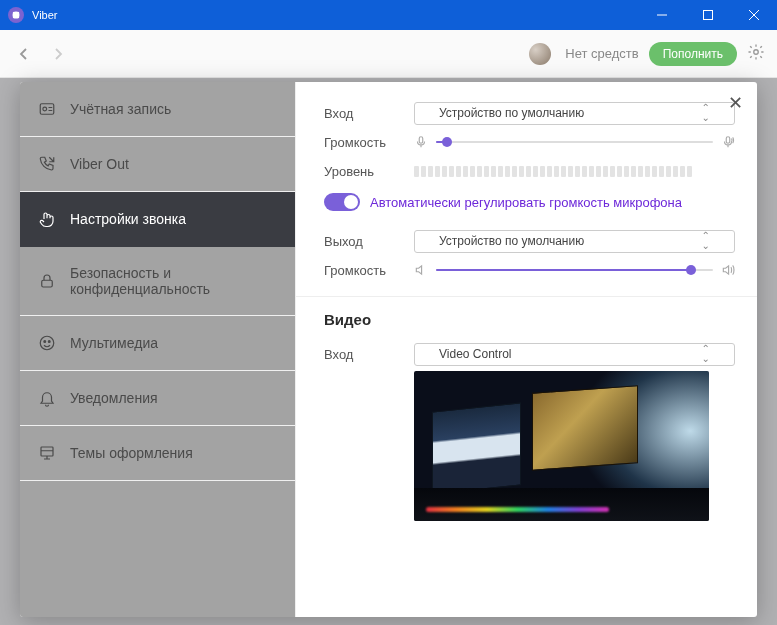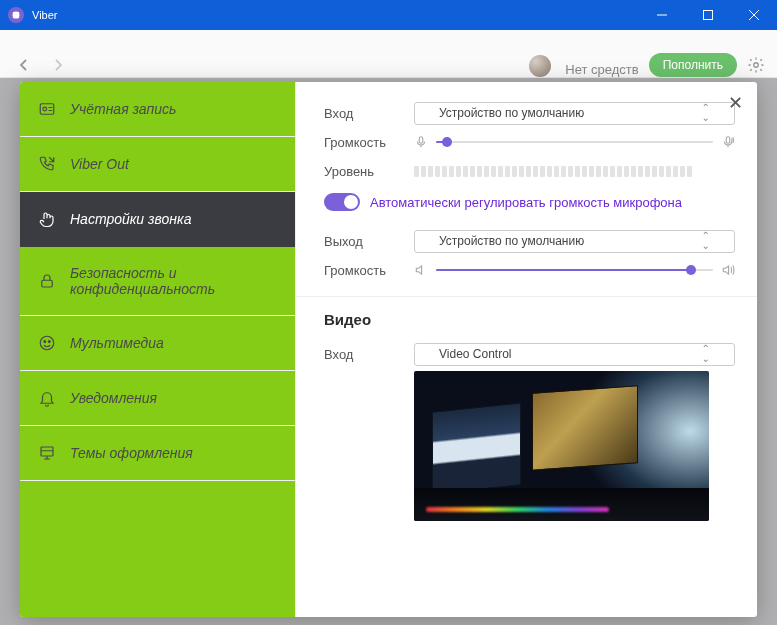--- a/index.html
+++ b/index.html
@@ -5,33 +5,33 @@
   * { box-sizing: border-box; margin: 0; padding: 0; }
   body { font-family: 'Segoe UI', Arial, sans-serif; font-size: 13px; background: #f0f0f0; width: 777px; height: 625px; overflow: hidden; }
   
   .titlebar { height: 30px; background: #0e5fd8; color: #fff; display: flex; align-items: center; padding: 0 0 0 8px; }
   .titlebar .app-icon { width: 16px; height: 16px; background: #7d63d0; border-radius: 50%; margin-right: 8px; display: flex; align-items: center; justify-content: center; }
   .titlebar .app-icon svg { width: 10px; height: 10px; fill: #fff; }
   .titlebar .title { flex: 1; font-size: 11px; }
   .win-controls { display: flex; }
   .win-btn { width: 46px; height: 30px; display: flex; align-items: center; justify-content: center; color: #fff; }
   
-  .header { height: 48px; background: #fafafa; border-bottom: 1px solid #e5e5e5; display: flex; align-items: flex-end; padding: 0 12px; gap: 10px; }
+  .header { height: 48px; background: #fafafa; border-bottom: 1px solid #e5e5e5; display: flex; align-items: center; padding: 0 12px; gap: 10px; }
   .nav-arrow { width: 24px; height: 24px; display: flex; align-items: center; justify-content: center; color: #999; font-size: 16px; }
   .spacer { flex: 1; }
   .avatar { width: 22px; height: 22px; border-radius: 50%; background: radial-gradient(circle at 30% 30%, #d8cfc6, #8a7a6a); }
   .balance { color: #888; font-size: 13px; margin-left: 4px; }
   .topup-btn { background: #6bc06b; color: #fff; border-radius: 14px; padding: 5px 14px; font-size: 12px; }
   .settings-gear { width: 18px; height: 18px; color: #999; }
   
   .backdrop { position: absolute; top: 78px; left: 0; right: 0; bottom: 0; background: rgba(60,60,65,0.35); }
   
   .modal { position: absolute; top: 82px; left: 20px; right: 20px; bottom: 8px; background: #fff; border-radius: 3px; box-shadow: 0 4px 24px rgba(0,0,0,0.25); display: flex; overflow: hidden; }
   
-  .sidebar { width: 276px; background: #84cc16; display: flex; flex-direction: column; border-right: 1px solid #eee; font-style: italic; }
+  .sidebar { width: 276px; background: #a3a3a3; display: flex; flex-direction: column; border-right: 1px solid #eee; }
   .side-item { display: flex; align-items: center; gap: 14px; padding: 18px 18px; color: #4a4a4a; font-size: 14px; border-bottom: 1px solid #f0f0f0; cursor: pointer; }
   .side-item.active { background: #3a3c42; color: #fff; border-bottom-color: #3a3c42; }
   .side-item .ico { width: 18px; height: 18px; display: flex; align-items: center; justify-content: center; flex-shrink: 0; }
   .side-item svg { width: 18px; height: 18px; fill: none; stroke: currentColor; stroke-width: 1.6; }
   
   .content { flex: 1; padding: 14px 22px 14px 28px; overflow-y: auto; position: relative; color: #333; }
   .content h3 { font-size: 15px; font-weight: 600; color: #2c2c2c; margin-bottom: 14px; margin-top: 4px; }
   .content h3.second { margin-top: 28px; }
   .close-x { position: absolute; right: 14px; top: 10px; font-size: 18px; color: #555; cursor: pointer; }
   

